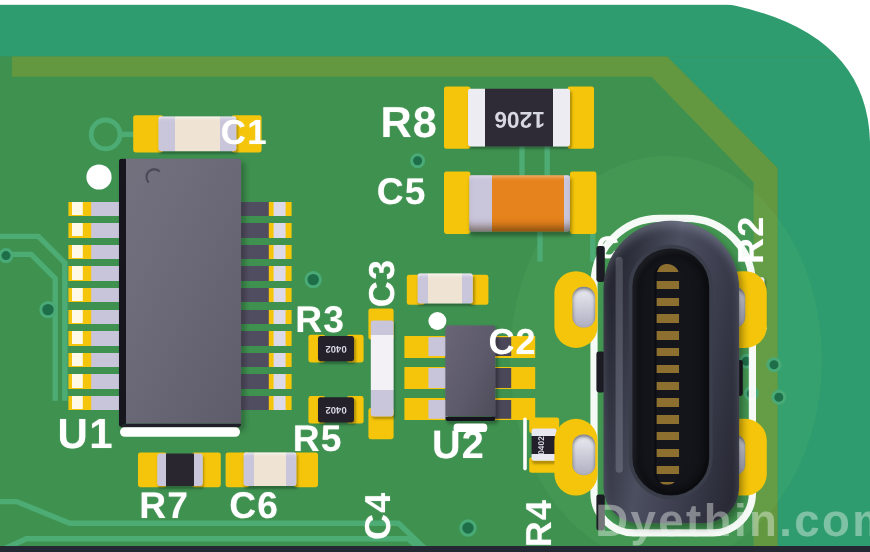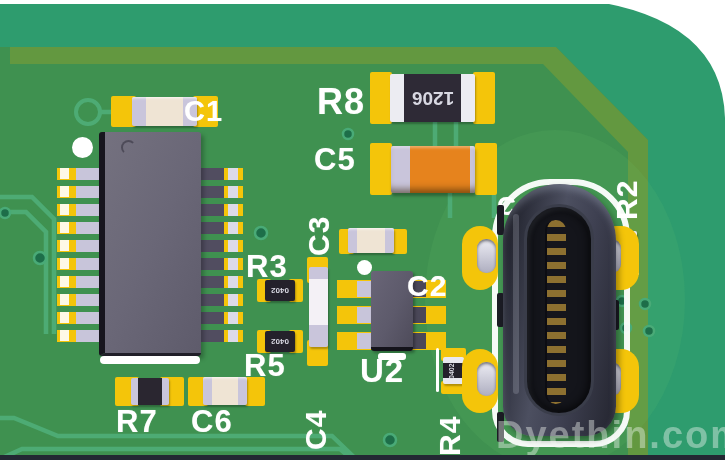--- a/index.html
+++ b/index.html
@@ -196,20 +196,21 @@
     </div>
   </div>
 
   <span class="lbl" style="left:184px;top:97px;font-size:29px;">C1</span>
   <span class="lbl" style="left:317px;top:84px;font-size:36px;">R8</span>
   <span class="lbl" style="left:314px;top:144px;font-size:31px;">C5</span>
   <span class="lbl" style="left:407px;top:227px;font-size:30px;margin-top:44px;">C2</span>
   <span class="lbl vlbl" style="left:304px;top:256px;font-size:30px;">C3</span>
   <span class="lbl" style="left:246px;top:251px;font-size:31px;">R3</span>
   <span class="lbl" style="left:244px;top:350px;font-size:31px;text-align:right;">R5</span>
+  <span class="lbl" style="left:48px;top:344px;font-size:35px;">U1</span>
   <span class="lbl" style="left:360px;top:354px;font-size:33px;">U2</span>
   <span class="lbl" style="left:116px;top:406px;font-size:31px;">R7</span>
   <span class="lbl" style="left:191px;top:406px;font-size:31px;">C6</span>
   <span class="lbl vlbl" style="left:301px;top:450px;font-size:30px;">C4</span>
   <span class="lbl vlbl" style="left:435px;top:456px;font-size:30px;">R4</span>
   <span class="lbl vlbl" style="left:612px;top:220px;font-size:30px;">R2</span>
 
   <span id="watermark" style="left:496px;top:414px;font-size:38px;">Dyethin.com</span>
   <div id="bottom-strip"></div>
 </div>

